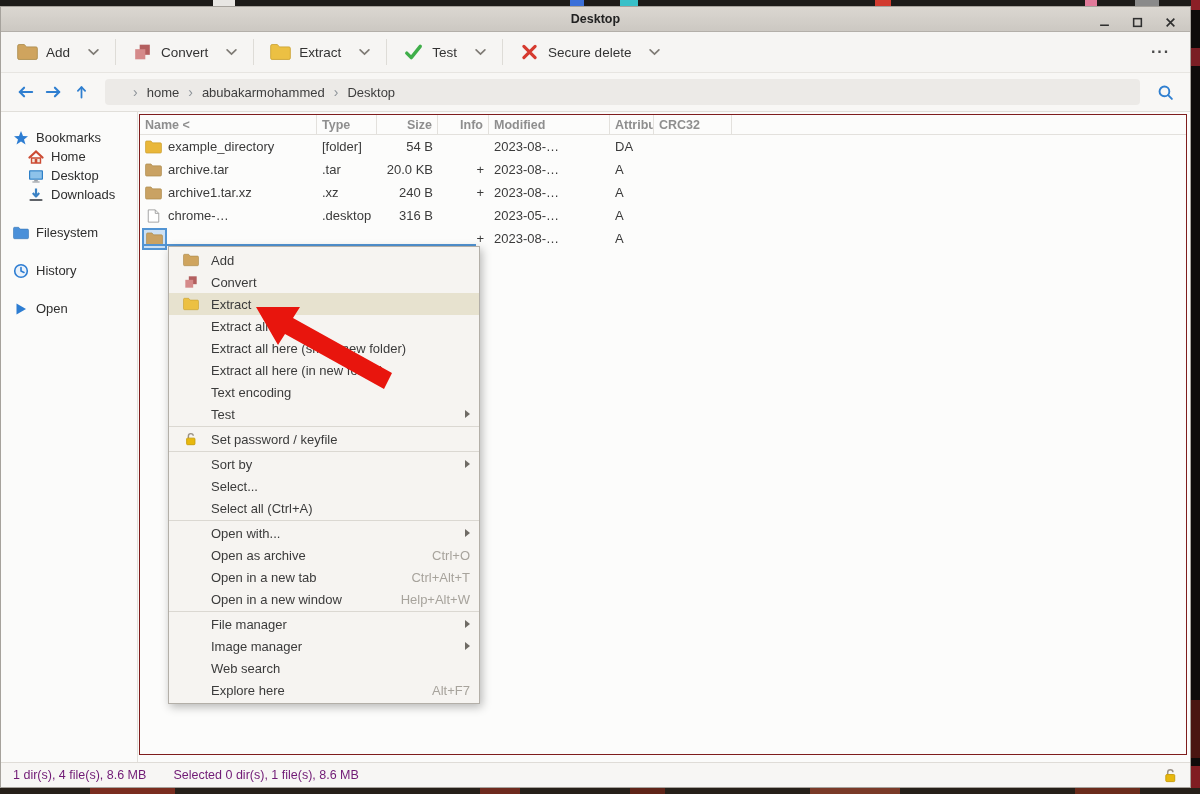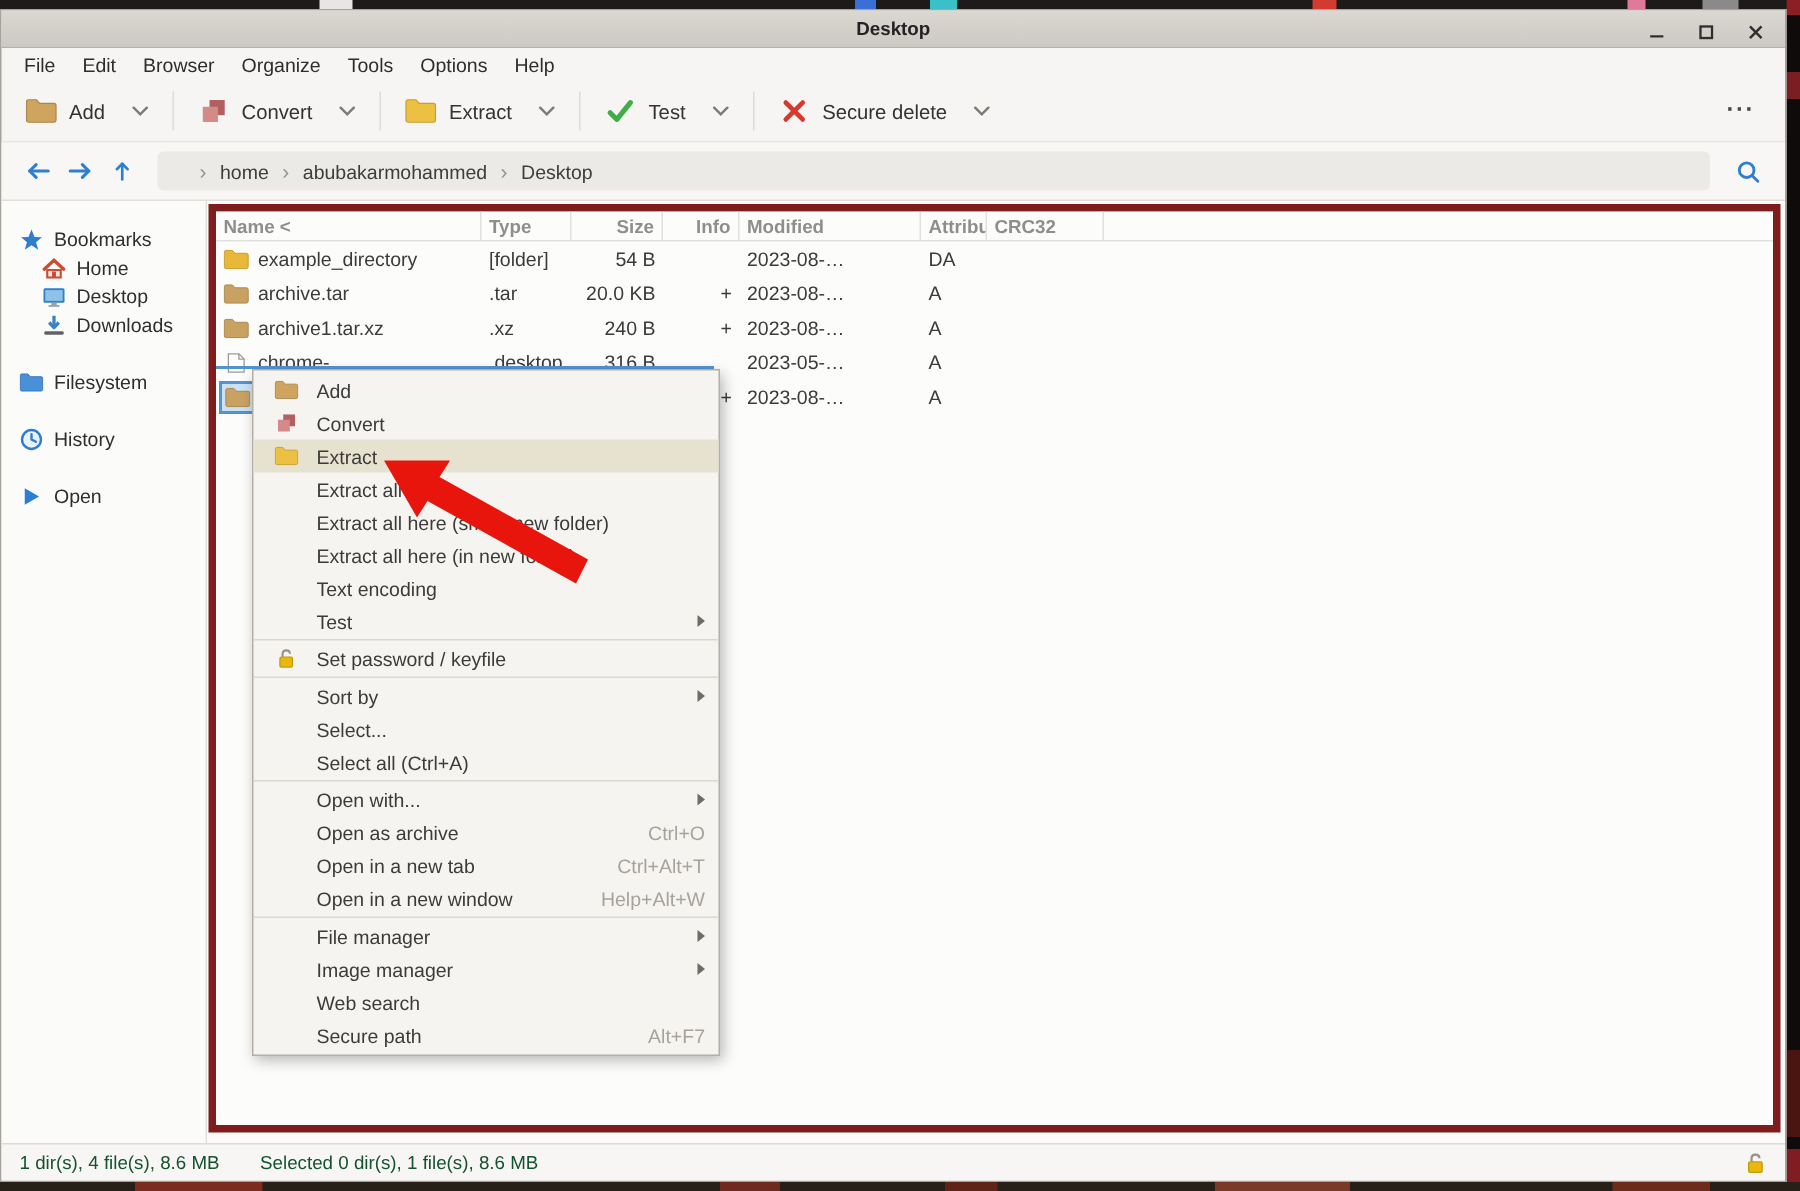--- a/index.html
+++ b/index.html
@@ -47,21 +47,21 @@
   .search-btn svg{width:17px;height:17px;}
 
   .main{flex:1;display:flex;background:#fbfbfa;min-height:0;}
   .sidebar{width:136px;flex:none;border-right:1px solid #e2e0db;padding-top:16px;font-size:13px;color:#2e2e2e;}
   .side-item{display:flex;align-items:center;gap:7px;height:19px;padding-left:12px;}
   .side-item.ind{padding-left:27px;}
   .side-item .sicon{width:16px;height:16px;display:inline-flex;flex:none;}
   .side-item .sicon svg{width:16px;height:16px;}
   .side-gap{height:19px;}
 
-  .filepanel{flex:1;margin:2px 3px 7px 1px;border:5px solid #7f1d1d;background:#fcfcfb;overflow:hidden;position:relative;}
+  .filepanel{flex:1;margin:2px 3px 7px 1px;border:1px solid #7f1d1d;background:#fcfcfb;overflow:hidden;position:relative;}
   .header-row{display:flex;height:20px;box-sizing:border-box;border-bottom:1px solid #e3e1dd;background:#fcfcfb;
               font-size:12.5px;font-weight:bold;color:#8e8e8e;}
   .hcell{box-sizing:border-box;border-right:1px solid #e3e1dd;padding:0 5px;display:flex;align-items:center;flex:none;overflow:hidden;white-space:nowrap;}
   .hfill{flex:1;border-right:none;}
   .frow{display:flex;height:23px;align-items:center;font-size:13px;color:#3b3b3b;}
   .fcell{box-sizing:border-box;padding:0 5px;flex:none;overflow:hidden;white-space:nowrap;}
   .fcell.r{text-align:right;}
   .namecell{display:flex;align-items:center;gap:6px;}
   .namecell .ficon{width:17px;height:14px;display:inline-flex;flex:none;}
   .namecell .ficon svg{width:17px;height:14px;}
@@ -74,21 +74,21 @@
   .mi{height:22px;display:flex;align-items:center;padding:0 9px 0 14px;font-size:13px;color:#3b3b3b;}
   .mi.hl{background:#e7e2cf;}
   .mico{width:16px;height:14px;margin-right:12px;display:inline-flex;flex:none;}
   .mico svg{width:16px;height:14px;}
   .mlbl{flex:1;overflow:hidden;white-space:nowrap;}
   .msc{color:#a7a39c;margin-left:10px;}
   .msub{width:0;height:0;border-top:4px solid transparent;border-bottom:4px solid transparent;border-left:5px solid #6f6b65;margin-left:8px;}
   .msep{height:1px;background:#dbd8d2;margin:1px 0;}
 
   .statusbar{height:24px;flex:none;border-top:1px solid #dfdcd7;background:#f7f6f4;display:flex;align-items:center;
-             font-size:12.5px;color:#14532d;padding:0 12px;}
+             font-size:12.5px;color:#701a75;padding:0 12px;}
   .status-sel{margin-left:27px;}
   .status-lock{margin-left:auto;width:15px;height:15px;display:inline-flex;}
   .status-lock svg{width:15px;height:15px;}
 
   .arrow-overlay{position:absolute;left:0;top:0;z-index:10;pointer-events:none;}
 </style>
 </head>
 <body>
 
 <div class="screen">
@@ -125,29 +125,20 @@
             </svg></span>
           <span><svg viewBox="0 0 10 10">
               <rect x="1.5" y="1.5" width="7" height="7" fill="none" stroke="#2f2f2f" stroke-width="1.4"></rect>
             </svg></span>
           <span><svg viewBox="0 0 10 10">
               <path d="M1.5 1.5 L8.5 8.5 M8.5 1.5 L1.5 8.5" stroke="#2f2f2f" stroke-width="1.5"></path>
             </svg></span>
         </div>
     </div>
 
-    <div class="menubar" id="menubar">
-        <span class="mitem">File</span>
-        <span class="mitem">Edit</span>
-        <span class="mitem">Browser</span>
-        <span class="mitem">Organize</span>
-        <span class="mitem">Tools</span>
-        <span class="mitem">Options</span>
-        <span class="mitem">Help</span>
-      </div>
 
     <div class="toolbar" id="toolbar">
       <div class="tbtn">
           <span class="ticon">
             <svg viewBox="0 0 16 13">
               <path d="M.5 2 Q.5 .8 1.6 .8 H5.6 L7.2 2.6 H14.4 Q15.5 2.6 15.5 3.7 V11 Q15.5 12.2 14.4 12.2 H1.6 Q.5 12.2 .5 11 Z" fill="#cfa45e" stroke="#a88848" stroke-width=".6"></path>
             </svg>
           </span>
           <span class="tlbl">Add</span>
           <span class="tchev">
@@ -550,21 +541,21 @@
         <span class="mico"></span>
         <span class="mlbl">Image manager</span>
         <span class="msub"></span>
       </div>
       <div class="mi">
         <span class="mico"></span>
         <span class="mlbl">Web search</span>
       </div>
       <div class="mi">
         <span class="mico"></span>
-        <span class="mlbl">Secure path</span>
+        <span class="mlbl">Explore here</span>
         <span class="msc">Alt+F7</span>
       </div>
     </div>
 
   <svg class="arrow-overlay" width="1200" height="794" viewBox="0 0 1200 794">
     <polygon points="256,307 300,307 293,318 392,373 384,389 285,334 278,345" fill="#e8150d"></polygon>
   </svg>
 
 </div>
 

